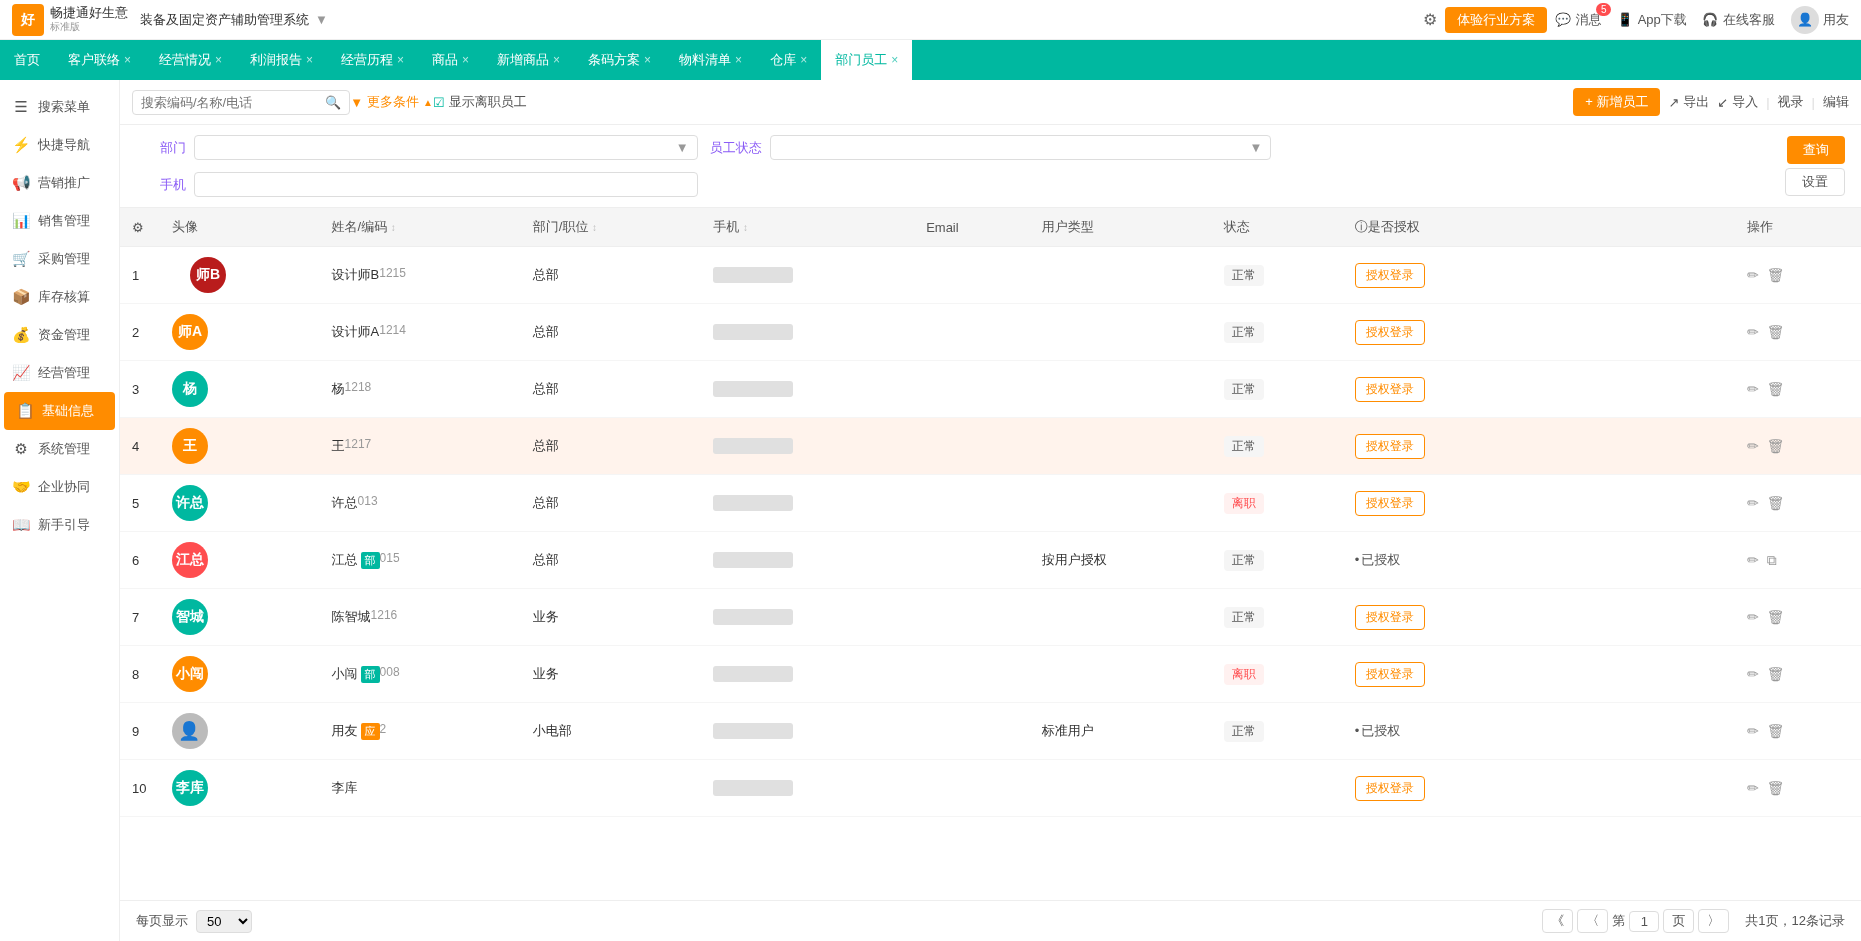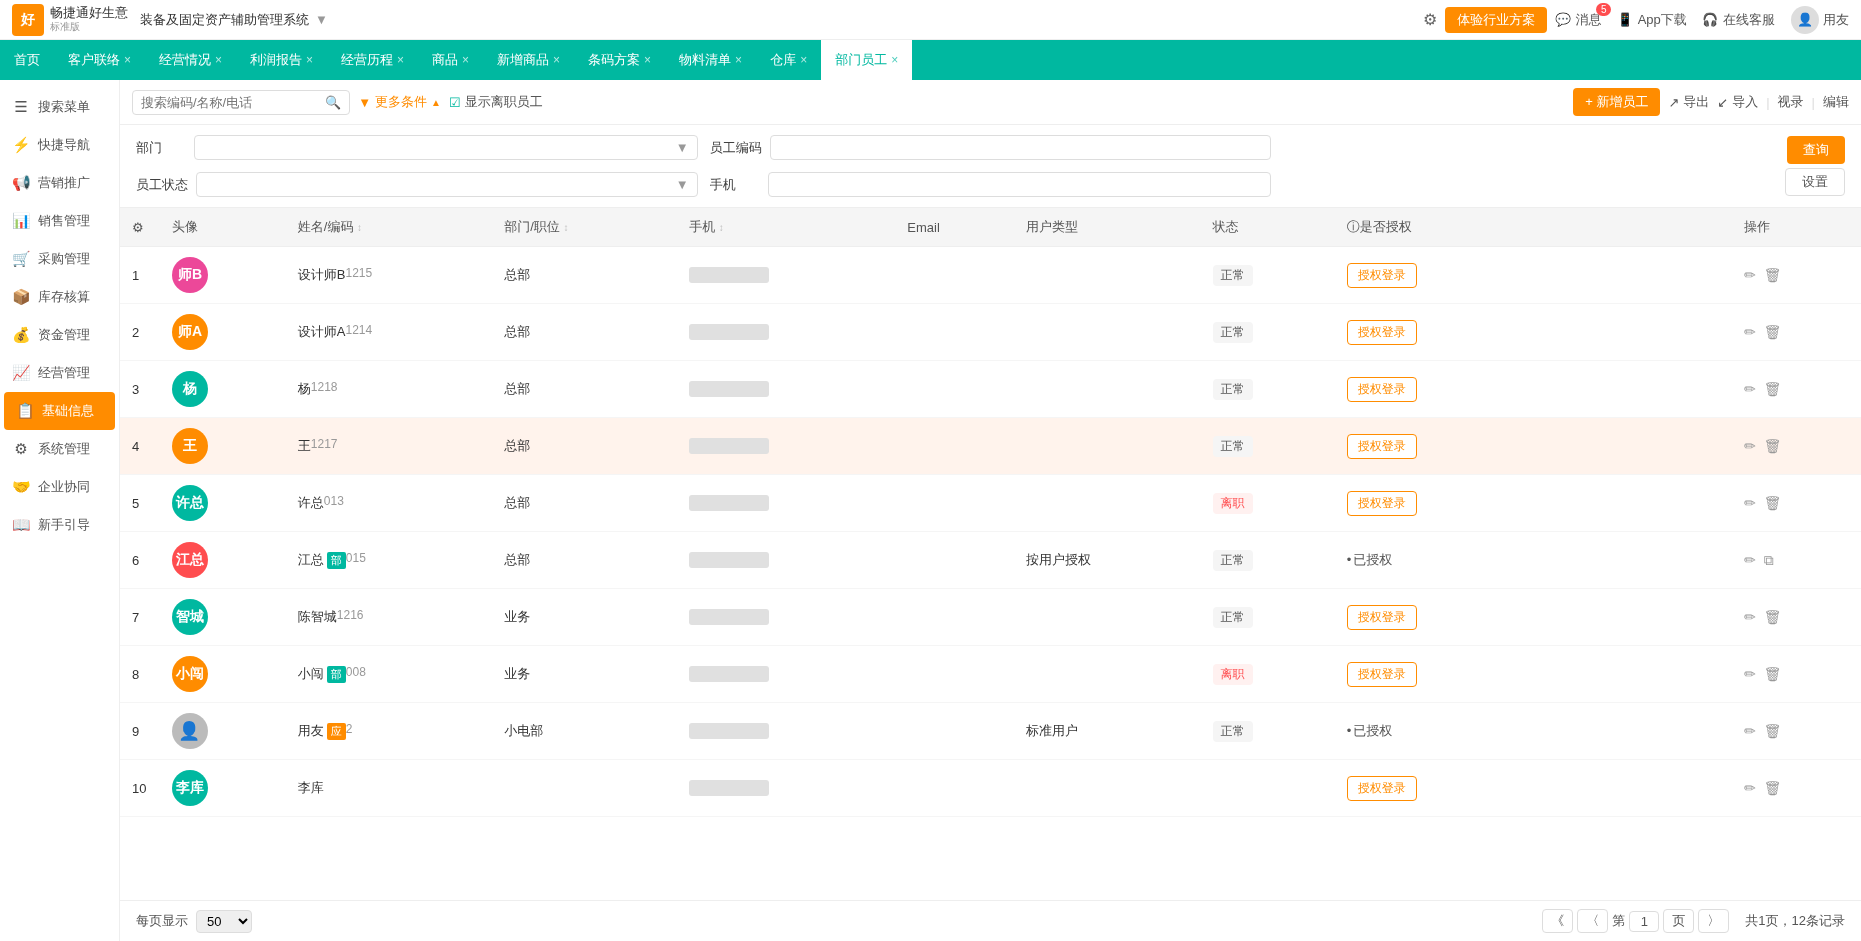--- a/index.html
+++ b/index.html
@@ -44,37 +44,37 @@
     .dept-header-left { display: flex; align-items: center; gap: 6px; }
     .dept-count-badge { background: #00b8a0; color: #fff; border-radius: 10px; font-size: 11px; padding: 1px 6px; }
     .collapse-btn { color: #999; cursor: pointer; }
     .dept-node { padding: 5px 12px 5px 16px; font-size: 13px; color: #555; cursor: pointer; display: flex; align-items: center; gap: 4px; }
     .dept-group-label { padding: 4px 8px; font-size: 13px; color: #333; font-weight: bold; }
 
     
     .right-panel { flex: 1; display: flex; flex-direction: column; overflow: hidden; background: #f5f5f5; }
 
     
-    .toolbar { background: #fff; padding: 8px 12px; display: flex; align-items: center; gap: 8px; border-bottom: 1px solid #eee; }
+    .toolbar { background: #fff; padding: 8px 12px; display: flex; align-items: center; border-bottom: 1px solid #eee; }
     .search-box { display: flex; align-items: center; border: 1px solid #ddd; border-radius: 4px; padding: 4px 8px; gap: 4px; background: #fff; }
     .search-box input { border: none; outline: none; font-size: 13px; width: 160px; }
     .filter-btn { display: flex; align-items: center; gap: 4px; color: #ff8c00; cursor: pointer; font-size: 13px; }
     .show-resign-check { display: flex; align-items: center; gap: 4px; color: #555; cursor: pointer; font-size: 13px; }
     .checkbox-icon { color: #00b8a0; }
     .toolbar-right { margin-left: auto; display: flex; align-items: center; gap: 8px; }
     .btn-add { background: #ff8c00; color: #fff; border: none; border-radius: 4px; padding: 5px 12px; cursor: pointer; font-size: 13px; }
     .btn-export { display: flex; align-items: center; gap: 4px; color: #555; cursor: pointer; font-size: 13px; border: none; background: transparent; }
     .btn-import { display: flex; align-items: center; gap: 4px; color: #555; cursor: pointer; font-size: 13px; }
     .btn-view { color: #555; cursor: pointer; font-size: 13px; }
     .divider { color: #ddd; }
 
     
     .filter-panel { background: #fff; padding: 10px 16px; border-bottom: 1px solid #eee; display: grid; grid-template-columns: 1fr 1fr 1fr; gap: 12px; }
     .filter-row { display: flex; align-items: center; gap: 8px; }
-    .filter-label { color: #404040; white-space: nowrap; font-size: 13px; min-width: 50px; }
+    .filter-label { color: #8b5cf6; white-space: nowrap; font-size: 13px; min-width: 50px; text-align: right; }
     .filter-input { flex: 1; border: 1px solid #ddd; border-radius: 4px; padding: 4px 8px; font-size: 13px; outline: none; }
     .filter-select { flex: 1; border: 1px solid #ddd; border-radius: 4px; padding: 4px 8px; font-size: 13px; outline: none; background: #fff; display: flex; align-items: center; justify-content: space-between; cursor: pointer; }
     .btn-search { background: #ff8c00; color: #fff; border: none; border-radius: 4px; padding: 5px 16px; cursor: pointer; font-size: 13px; }
     .btn-reset { background: #fff; color: #555; border: 1px solid #ddd; border-radius: 4px; padding: 4px 16px; cursor: pointer; font-size: 13px; }
 
     
     .table-container { flex: 1; overflow-y: auto; background: #fff; margin: 0; }
     .data-table { width: 100%; border-collapse: collapse; }
     .data-table th { background: #f5f5f5; padding: 10px 12px; text-align: left; font-size: 13px; color: #555; border-bottom: 1px solid #eee; white-space: nowrap; font-weight: normal; }
     .data-table td { padding: 10px 12px; border-bottom: 1px solid #f5f5f5; font-size: 13px; color: #333; vertical-align: middle; }
@@ -250,24 +250,20 @@
       </div>
 
       <div class="filter-panel">
         <div class="filter-row">
           <span class="filter-label">部门</span>
           <div class="filter-select" style="flex:1;border:1px solid #ddd;border-radius:4px;padding:4px 8px;display:flex;justify-content:space-between;align-items:center;">
             <span style="color:#ccc;"></span>
             <span style="color:#999;">▼</span>
           </div>
         </div>
-        <div class="filter-row">
-          <span class="filter-label">员工编码</span>
-          <input class="filter-input" type="text" style="flex: 1 1 0%;">
-        </div>
         <div style="display:flex;flex-direction:column;gap:4px;align-items:flex-end;justify-content:center;grid-row:1/3;grid-column:3;">
           <button class="btn-search">查询</button>
           <button class="btn-reset">设置</button>
         </div>
         <div class="filter-row">
           <span class="filter-label">员工状态</span>
           <div class="filter-select" style="flex:1;border:1px solid #ddd;border-radius:4px;padding:4px 8px;display:flex;justify-content:space-between;align-items:center;">
             <span style="color:#ccc;"></span>
             <span style="color:#999;">▼</span>
           </div>
@@ -292,21 +288,21 @@
               <th>状态</th>
               <th><span>ⓘ</span>是否授权</th>
               <th style="width:200px;"></th>
               <th>操作</th>
             </tr>
           </thead>
           <tbody id="table-body">
           <tr>
     <td>1</td>
     <td>
-                  <div class="avatar-circle" style="background:#ec4899;">师B</div>
+                  <div class="avatar-circle" style="background:#b91c1c;margin-left:18px;">师B</div>
                 </td>
     <td>
                   <div class="name-code">
     <span class="name-text">设计师B</span>
     <span class="code-text">1215</span>
   </div>
                 </td>
     <td>总部</td>
     <td><span class="phone-blur">&nbsp;</span></td>
     <td></td>

